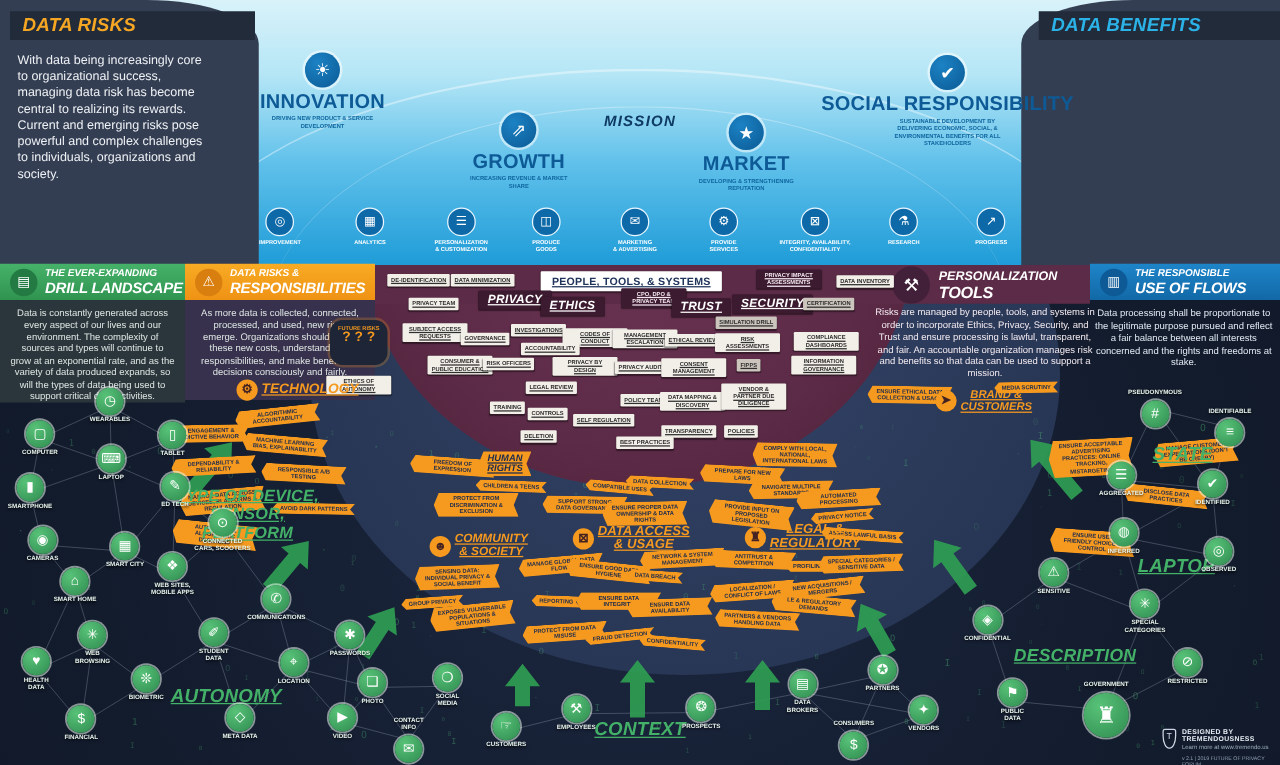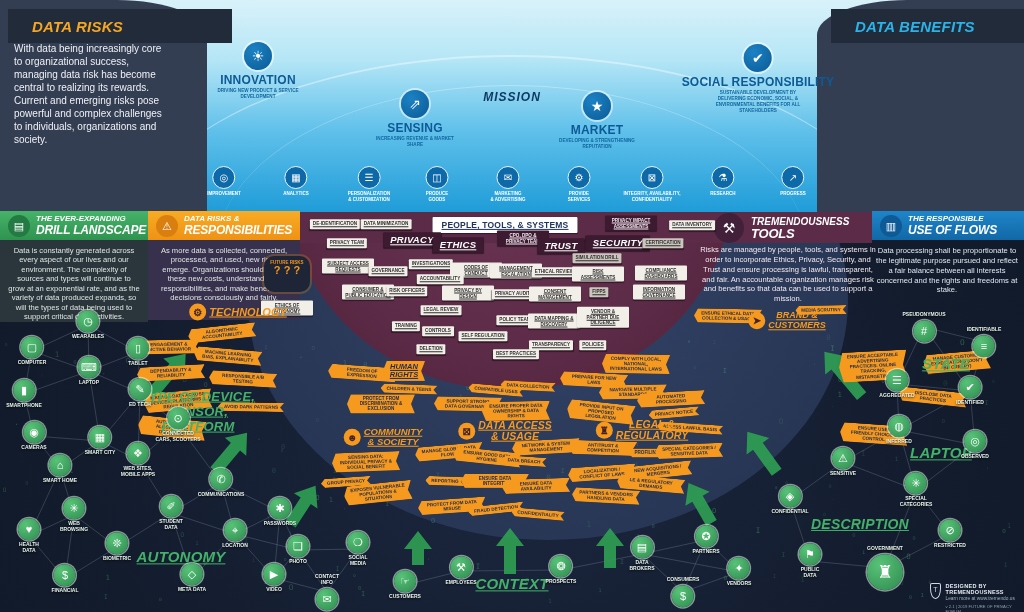--- a/index.html
+++ b/index.html
@@ -16,21 +16,21 @@
     background:radial-gradient(ellipse at 50% 45%,#6b3554 0%,#5c2b47 60%,#4e2039 100%);}
   #sky{left:100px;top:0;width:824px;height:212px;overflow:hidden;
     background:linear-gradient(#d9f2fa 0%,#b5e6f6 28%,#5fc0ea 62%,#1f9cd8 100%);}
   #sky:before{content:"";position:absolute;left:4%;top:26%;width:92%;height:170%;border-radius:50%;
     border-top:2px solid rgba(255,255,255,.4);}
   #sky:after{content:"";position:absolute;left:14%;top:40%;width:72%;height:160%;border-radius:50%;
     border-top:1px solid rgba(255,255,255,.3);}
   .panel{top:0;width:207px;height:212px;background:#343e52;}
   #panel-left{left:0;border-top-right-radius:90px 35px;}
   #panel-right{left:817px;border-top-left-radius:90px 35px;}
-  .pt-bar{position:absolute;top:9px;height:34px;background:#222b3a;display:flex;align-items:center;padding:0 24px;}
+  .pt-bar{position:absolute;top:9px;height:23px;background:#222b3a;display:flex;align-items:center;padding:0 10px;}
   #panel-left .pt-bar{left:8px;width:176px;}
   #panel-right .pt-bar{left:14px;width:176px;}
   .pt-title{font-size:15px;font-weight:bold;font-style:italic;letter-spacing:.2px;}
   #panel-left .pt-title{color:#f5a623;}
   #panel-right .pt-title{color:#2bb3e8;}
   .pt-body{position:absolute;top:42px;font-size:10px;line-height:13px;color:#eef1f5;}
   #panel-left .pt-body{left:14px;width:152px;}
   #panel-right .pt-body{left:24px;width:162px;text-align:center;}
   
   #badge{left:472px;top:2px;width:80px;height:80px;border-radius:50%;
@@ -41,21 +41,21 @@
     border-left:19px solid transparent;border-right:19px solid transparent;border-bottom:30px solid #1d3a5e;}
   #mountain:after{content:"";position:absolute;left:-6px;top:10px;width:0;height:0;
     border-left:6px solid transparent;border-right:6px solid transparent;border-bottom:9px solid #f2f6fa;}
   #flag{position:absolute;left:50%;bottom:38px;width:1.5px;height:9px;background:#fff;}
   #flag:after{content:"";position:absolute;left:1.5px;top:0;border-top:3px solid #e74c3c;border-bottom:3px solid transparent;border-left:5px solid #e74c3c;}
   #mission-label{left:512px;top:90px;transform:translateX(-50%);color:#0e3a63;font-size:12px;font-weight:bold;font-style:italic;letter-spacing:1px;}
   
   .quad{text-align:center;transform:translate(-50%,0);}
   .qi{width:28px;height:28px;margin:0 auto 3px;border-radius:50%;color:#fff;font-size:14px;line-height:28px;text-align:center;
     background:radial-gradient(circle at 35% 30%,#1c82c4,#0b5a95);box-shadow:0 0 0 2px rgba(255,255,255,.55);}
-  .ql{color:#0d5a96;font-weight:bold;font-size:12px;letter-spacing:.2px;}
+  .ql{color:#0d5a96;font-weight:bold;font-size:16px;letter-spacing:.2px;}
   .qs{color:#1168a0;font-size:4.6px;font-weight:bold;line-height:1.3;width:86px;margin:1px auto 0;}
   
   .bi{text-align:center;transform:translate(-50%,0);}
   .bic{width:21px;height:21px;margin:0 auto 2px;border-radius:50%;background:#0e69a8;border:1.5px solid #eaf6fd;color:#fff;font-size:10px;line-height:21px;text-align:center;}
   .bil{color:#fff;font-size:4.5px;font-weight:bold;line-height:1.25;white-space:pre-line;}
   
   .band{top:211px;height:29px;display:flex;align-items:center;}
   #band-landscape{left:0;width:148px;background:linear-gradient(#46b269,#2f9350);}
   #band-risks{left:148px;width:152px;background:linear-gradient(#f8ab24,#ef9214);}
   #band-responsible{left:872px;width:152px;background:linear-gradient(#1e85c9,#1268a6);}
@@ -441,21 +441,21 @@
   <div class="abs" id="mission-label">MISSION</div>
 
   <div id="quad-holder">
       <div class="quad abs" style="left: 258px; top: 42px;">
         <div class="qi">☀</div>
         <div class="ql">INNOVATION</div>
         <div class="qs">DRIVING NEW PRODUCT &amp; SERVICE DEVELOPMENT</div>
       </div>
       <div class="quad abs" style="left: 415px; top: 90px;">
         <div class="qi">⇗</div>
-        <div class="ql">SENSING</div>
+        <div class="ql">GROWTH</div>
         <div class="qs">INCREASING REVENUE &amp; MARKET SHARE</div>
       </div>
       <div class="quad abs" style="left: 597px; top: 92px;">
         <div class="qi">★</div>
         <div class="ql">MARKET</div>
         <div class="qs">DEVELOPING &amp; STRENGTHENING REPUTATION</div>
       </div>
       <div class="quad abs" style="left: 758px; top: 44px;">
         <div class="qi">✔</div>
         <div class="ql">SOCIAL RESPONSIBILITY</div>
@@ -529,21 +529,21 @@
   </div>
   <div class="abs" id="col-landscape">
     <div class="col-body">Data is constantly generated across every aspect of our lives and our environment. The complexity of sources and types will continue to grow at an exponential rate, and as the variety of data produced expands, so will the types of data being used to support critical daily activities.</div>
   </div>
   <div class="abs" id="col-risks">
     <div class="col-body">As more data is collected, connected, processed, and used, new risks emerge. Organizations should weigh these new costs, understand new responsibilities, and make benefit risk decisions consciously and fairly.</div>
   </div>
   <div class="abs" id="tools-head">
     <div class="band-ic">⚒</div>
     <div>
-        <div class="band-t1" style="font-size:10px">TREMENDOUSNESS</div>
+        <div class="band-t1" style="font-size:10px">PERSONALIZATION</div>
          <div class="band-t2" style="font-size:13px">TOOLS</div>
       </div>
   </div>
   <div class="abs" id="resp-body">Data processing shall be proportionate to the legitimate purpose pursued and reflect a fair balance between all interests concerned and the rights and freedoms at stake.</div>
   <div class="abs" id="tools-body">Risks are managed by people, tools, and systems in order to incorporate Ethics, Privacy, Security, and Trust and ensure processing is lawful, transparent, and fair. An accountable organization manages risk and benefits so that data can be used to support a mission.</div>
 
   <div id="box-holder">
       <div class="box title abs ctr" style="left: 505px; top: 225px;">PEOPLE, TOOLS, &amp; SYSTEMS</div>
       <div class="box abs ctr" style="left: 335px; top: 224px;">DE-IDENTIFICATION</div>
       <div class="box abs ctr" style="left: 386px; top: 224px;">DATA MINIMIZATION</div>

